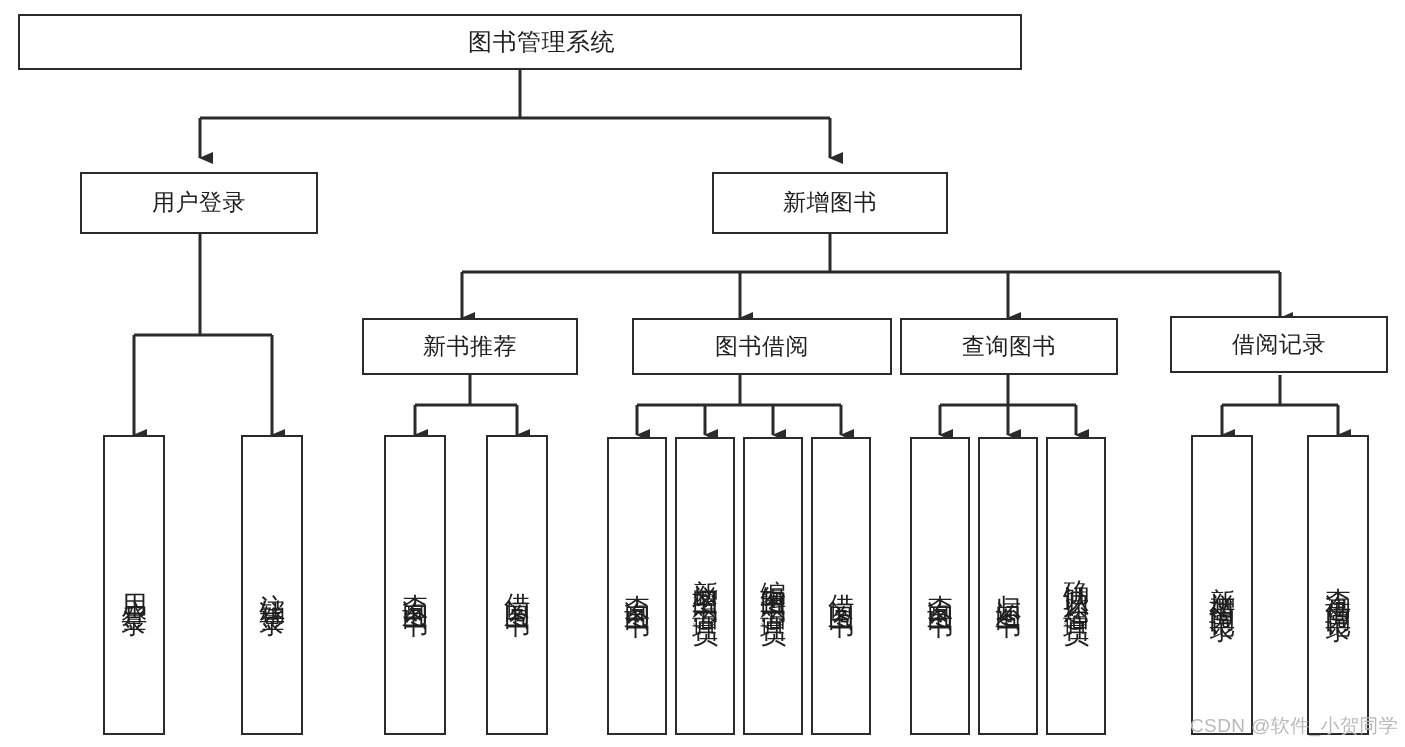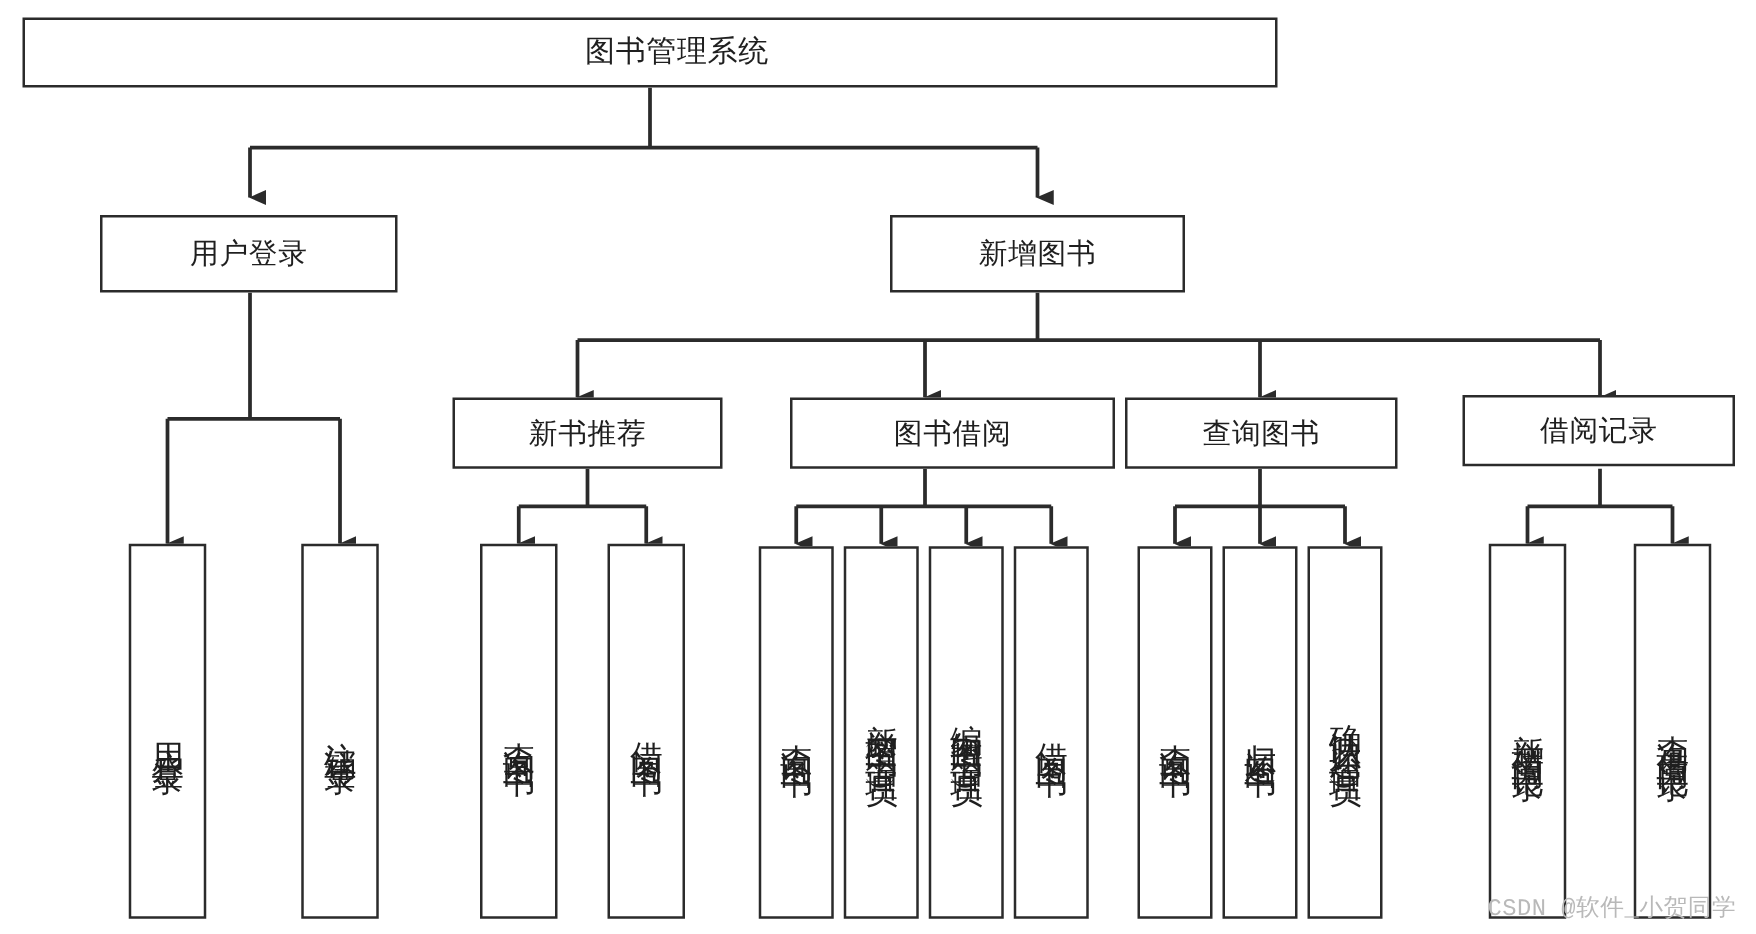--- a/index.html
+++ b/index.html
@@ -192,15 +192,15 @@
   </div>
 
   <div class="node vert" style="left:1191px;top:435px;width:62px;height:300px;">
     <span class="label">新增借阅记录</span>
   </div>
 
   <div class="node vert" style="left:1307px;top:435px;width:62px;height:300px;">
     <span class="label">查询借阅记录</span>
   </div>
 
-  <div class="watermark" style="left:1190px;top:713px;font-family:Liberation Mono, monospace;">CSDN @软件_小贺同学</div>
+  <div class="watermark" style="left:1190px;top:713px;">CSDN @软件_小贺同学</div>
 
 </div>
 
 </body></html>

